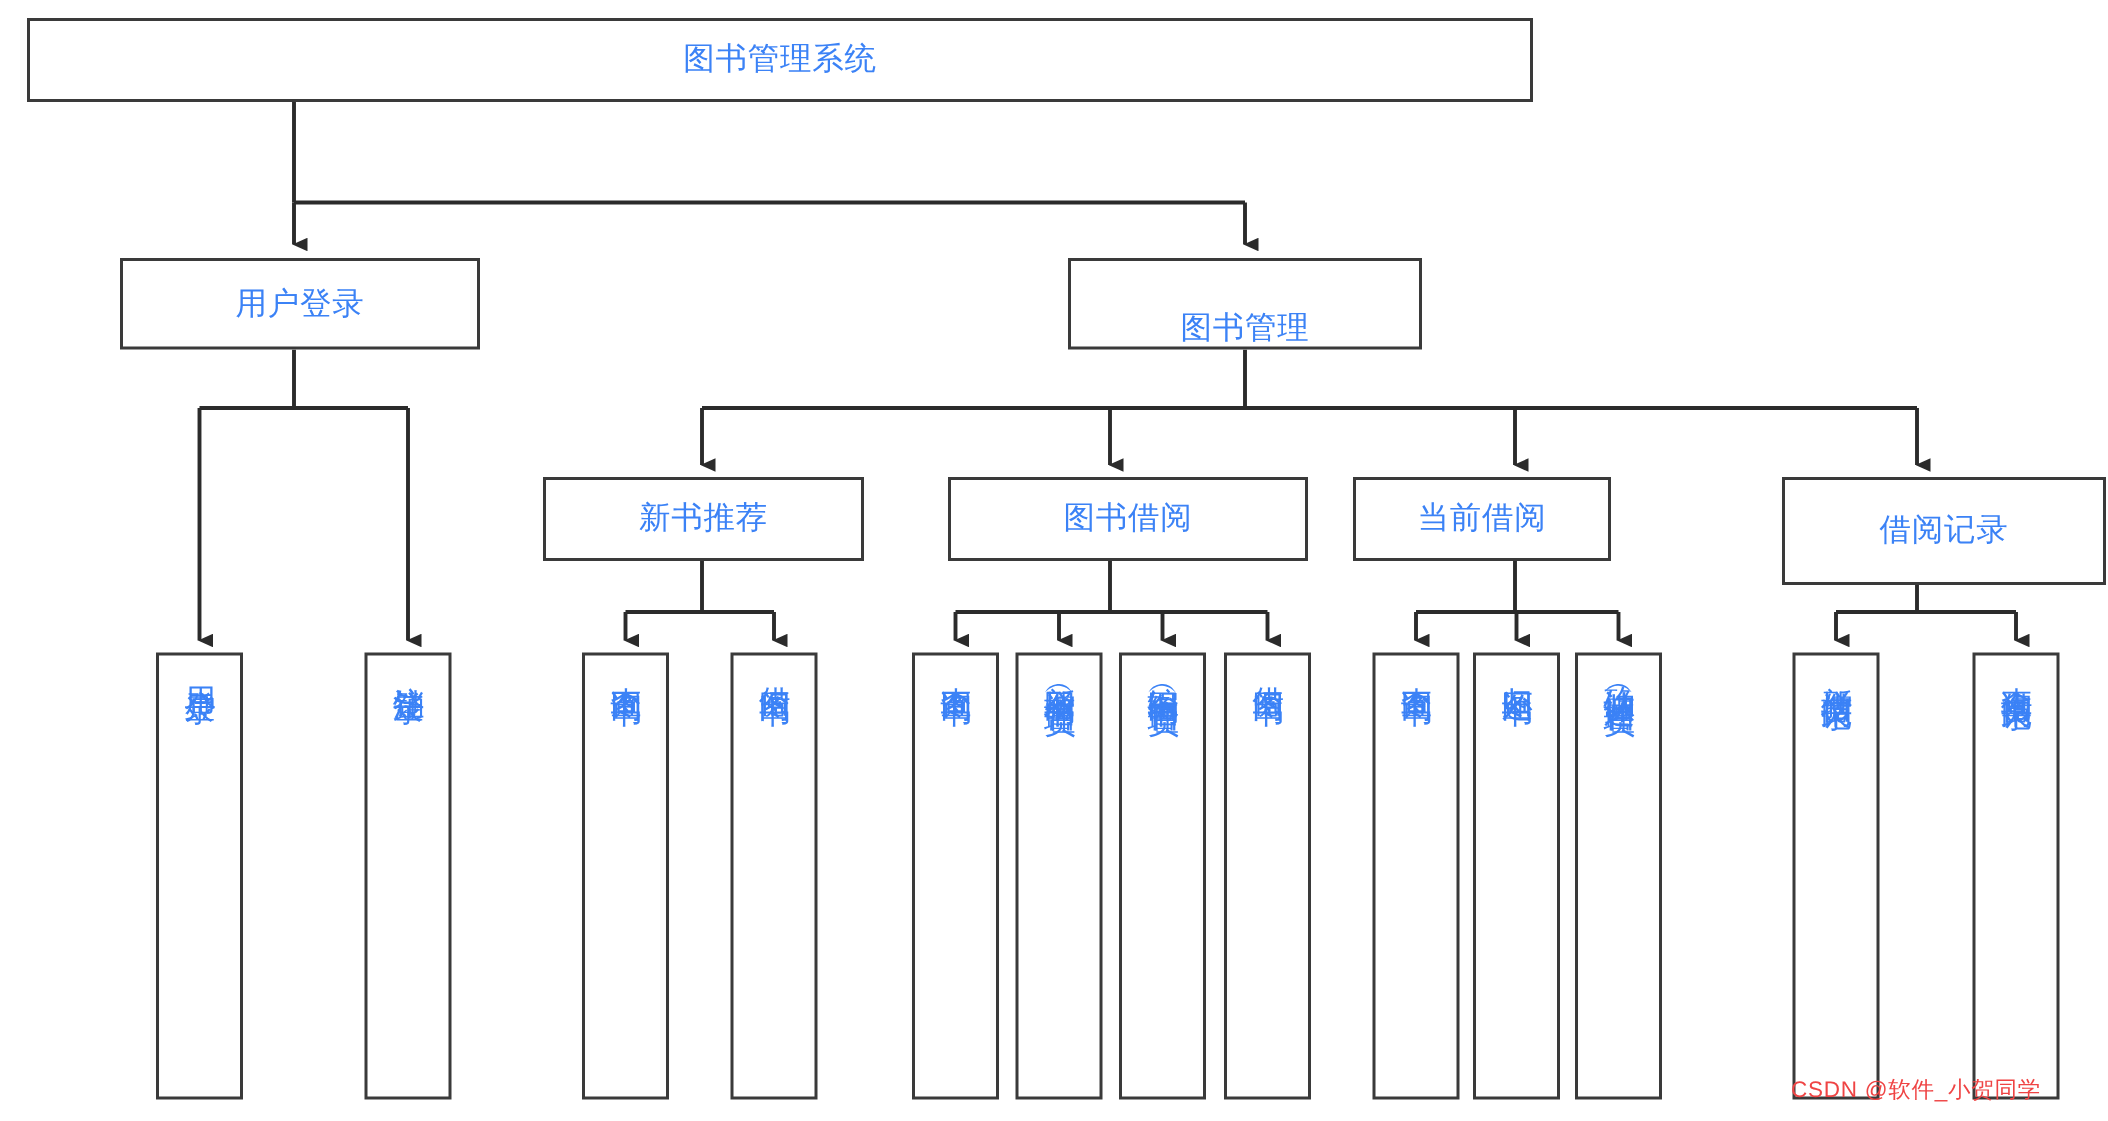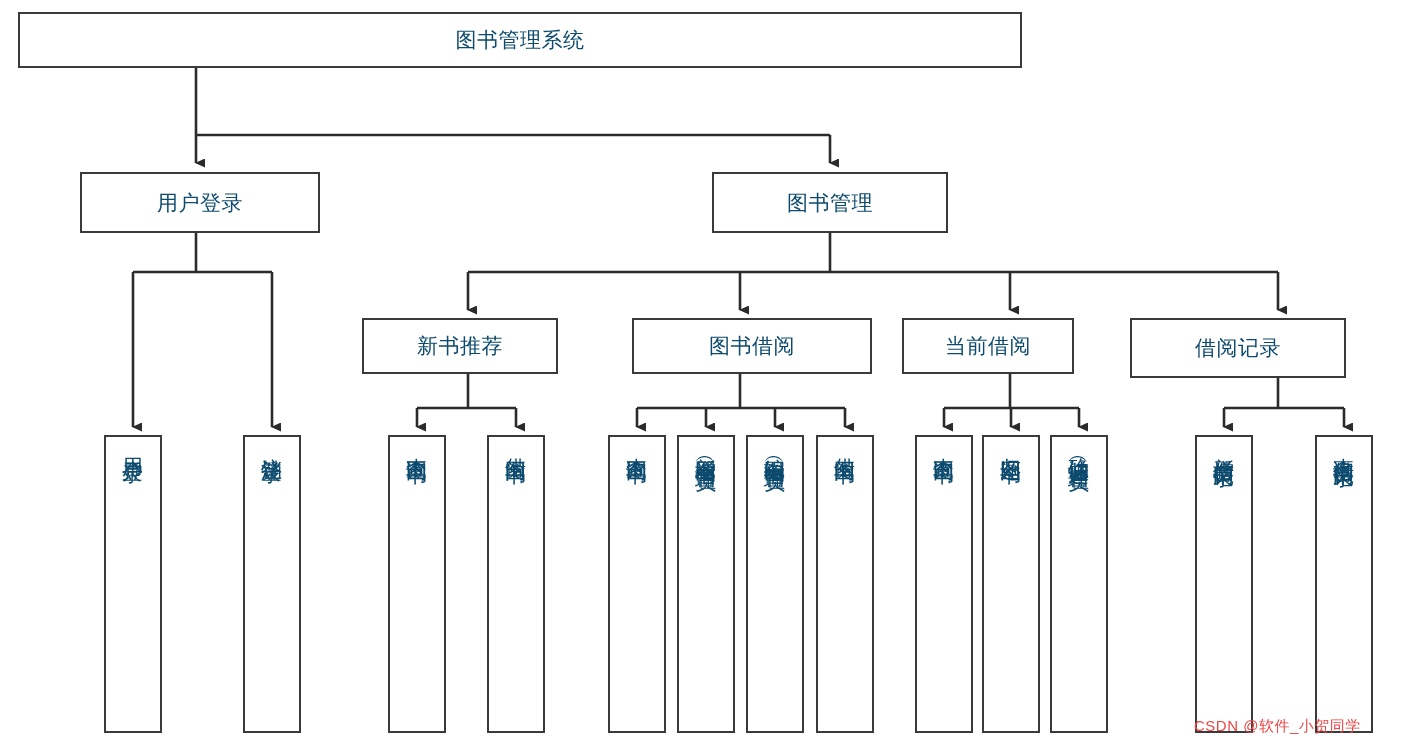--- a/index.html
+++ b/index.html
@@ -30,21 +30,21 @@
     position: absolute;
     box-sizing: border-box;
     background: #ffffff;
     border: 2.5px solid #3a3a3a;
     display: flex;
     align-items: center;
     justify-content: center;
     overflow: hidden;
   }
   .node-label {
-    color: #0c4a6e;
+    color: #3b82f6;
     text-align: center;
     line-height: 1.12;
     white-space: nowrap;
   }
   
   .node.horiz .node-label {
     font-size: 21px;
     letter-spacing: 0.5px;
   }
   .node.root .node-label {
@@ -127,34 +127,34 @@
     </g>
   </svg>
 
   <div class="node root horiz" style="left:18px; top:12px; width:1004px; height:56px;">
     <span class="node-label">图书管理系统</span>
   </div>
 
   <div class="node horiz" style="left:80px; top:172px; width:240px; height:61px;">
     <span class="node-label">用户登录</span>
   </div>
-  <div class="node horiz" style="left:712px; top:172px; width:236px; height:61px;">
+  <div class="node horiz" style="left:712px; top:172px; width:236px; height:61px;align-items:flex-end;">
     <span class="node-label">图书管理</span>
   </div>
 
-  <div class="node horiz" style="left:362px; top:318px; width:196px; height:56px;">
+  <div class="node horiz" style="left:362px; top:318px; width:214px; height:56px;">
     <span class="node-label">新书推荐</span>
   </div>
   <div class="node horiz" style="left:632px; top:318px; width:240px; height:56px;">
     <span class="node-label">图书借阅</span>
   </div>
   <div class="node horiz" style="left:902px; top:318px; width:172px; height:56px;">
     <span class="node-label">当前借阅</span>
   </div>
-  <div class="node horiz" style="left:1130px; top:318px; width:216px; height:60px;">
+  <div class="node horiz" style="left:1188px; top:318px; width:216px; height:72px;">
     <span class="node-label">借阅记录</span>
   </div>
 
   <div class="node vert" style="left:104px; top:435px; width:58px; height:298px;">
     <span class="node-label">用户登录</span>
   </div>
   <div class="node vert" style="left:243px; top:435px; width:58px; height:298px;">
     <span class="node-label">注销登录</span>
   </div>
 

